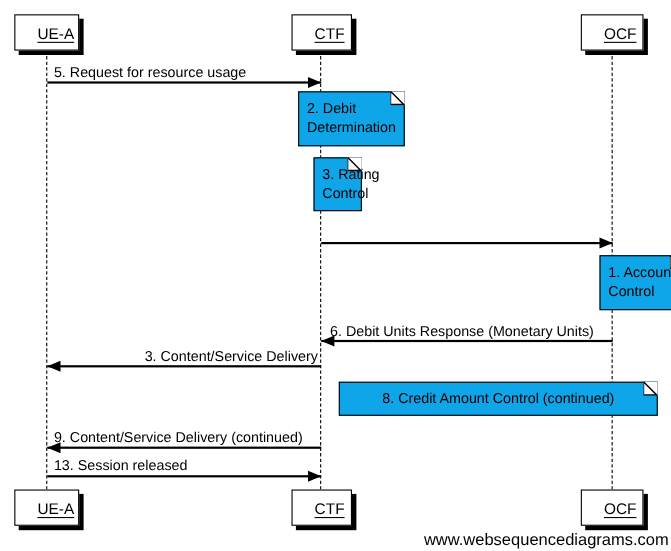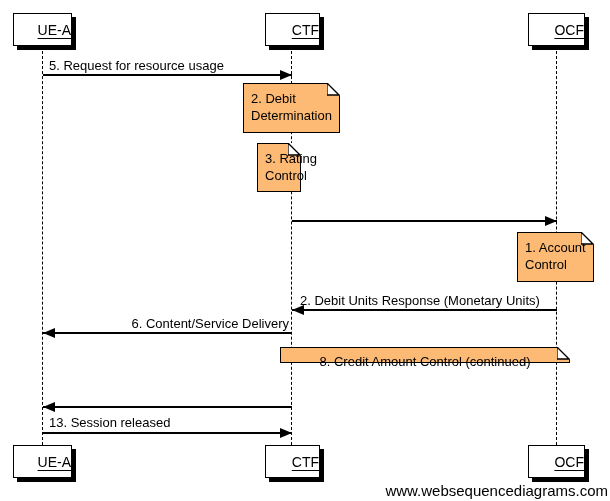--- a/index.html
+++ b/index.html
@@ -4,36 +4,36 @@
 <style>
   html,body { margin:0; padding:0; background:#fff; }
   .diagram {
     position:relative; width:610px; height:501px; background:#ffffff;
     font-family:"Liberation Sans", sans-serif; color:#000; overflow:hidden;
   }
   
   .actor {
     position:absolute; height:33px; background:#fff;
     border:1.6px solid #000; box-shadow:4px 4px 0 #000;
-    box-sizing:border-box; display:flex; align-items:center; justify-content:flex-end;
+    box-sizing:border-box; display:flex; align-items:center; justify-content:flex-start;padding-left:20px;
   }
   .actor .lbl { font-size:14px; text-decoration:underline; text-underline-offset:3px; }
   
   .lifeline { position:absolute; width:0; border-left:1.4px dashed #000; top:46px; height:399px; }
   
   .mline  { position:absolute; height:1.5px; background:#000; }
   .mlabel { position:absolute; font-size:13px; white-space:nowrap; height:16px; }
   .ar-r { position:absolute; width:0; height:0;
           border-top:5.5px solid transparent; border-bottom:5.5px solid transparent;
           border-left:12px solid #000; }
   .ar-l { position:absolute; width:0; height:0;
           border-top:5.5px solid transparent; border-bottom:5.5px solid transparent;
           border-right:12px solid #000; }
   
-  .note { position:absolute; background:#fdba74; border:1.4px solid #000; box-sizing:border-box; font-size:13px; }
+  .note { position:absolute; background:#0ea5e9; border:1.4px solid #000; box-sizing:border-box; font-size:13px;margin-left:28px; }
   .note .ntext { position:absolute; left:7px; top:6px; line-height:17px; white-space:nowrap; }
   .note .fold { position:absolute; top:-1.4px; right:-1.4px; }
   .note-wide .ntext { left:0; right:0; top:0; text-align:center; line-height:27px; }
   .watermark { position:absolute; top:482px; right:2px; font-size:15px; }
 </style>
 </head>
 <body>
 
 <div class="diagram">
 
@@ -84,36 +84,37 @@
     <svg class="fold" width="13" height="13" viewBox="0 0 13 13">
       <polygon points="0,0 13,0 13,13" fill="#ffffff"></polygon>
       <path d="M0,0 L12,12 L0,12 Z" fill="#ffffff" stroke="#000000" stroke-width="1.3"></path>
     </svg>
     <div class="ntext">
       <div>1. Account</div>
       <div>Control</div>
     </div>
   </div>
 
-  <div class="mlabel" style="left:300px;top:293px">2. Debit Units Response (Monetary Units)</div>
+  <div class="mlabel" style="left:300px;top:293px">6. Debit Units Response (Monetary Units)</div>
   <div class="mline" style="left:292px;top:309px;width:265px"></div>
   <div class="ar-l" style="left:292px;top:304.5px"></div>
 
-  <div class="mlabel" style="left:43px;top:316px;width:246px;text-align:right">6. Content/Service Delivery</div>
+  <div class="mlabel" style="left:43px;top:316px;width:246px;text-align:right">3. Content/Service Delivery</div>
   <div class="mline" style="left:43px;top:332px;width:249px"></div>
   <div class="ar-l" style="left:43px;top:327.5px"></div>
 
-  <div class="note note-wide" style="left:280px;top:347px;width:290px;height:16px">
+  <div class="note note-wide" style="left:280px;top:347px;width:290px;height:31px">
     <svg class="fold" width="13" height="13" viewBox="0 0 13 13">
       <polygon points="0,0 13,0 13,13" fill="#ffffff"></polygon>
       <path d="M0,0 L12,12 L0,12 Z" fill="#ffffff" stroke="#000000" stroke-width="1.3"></path>
     </svg>
     <div class="ntext">8. Credit Amount Control (continued)</div>
   </div>
 
+  <div class="mlabel" style="left:49px;top:390px">9. Content/Service Delivery (continued)</div>
   <div class="mline" style="left:43px;top:406px;width:249px"></div>
   <div class="ar-l" style="left:43px;top:401.5px"></div>
 
   <div class="mlabel" style="left:49px;top:415px">13. Session released</div>
   <div class="mline" style="left:43px;top:432px;width:249px"></div>
   <div class="ar-r" style="left:280px;top:427.5px"></div>
 
   <div class="actor" style="left:13px;top:445px;width:59px">
     <span class="lbl">UE-A</span>
   </div>

